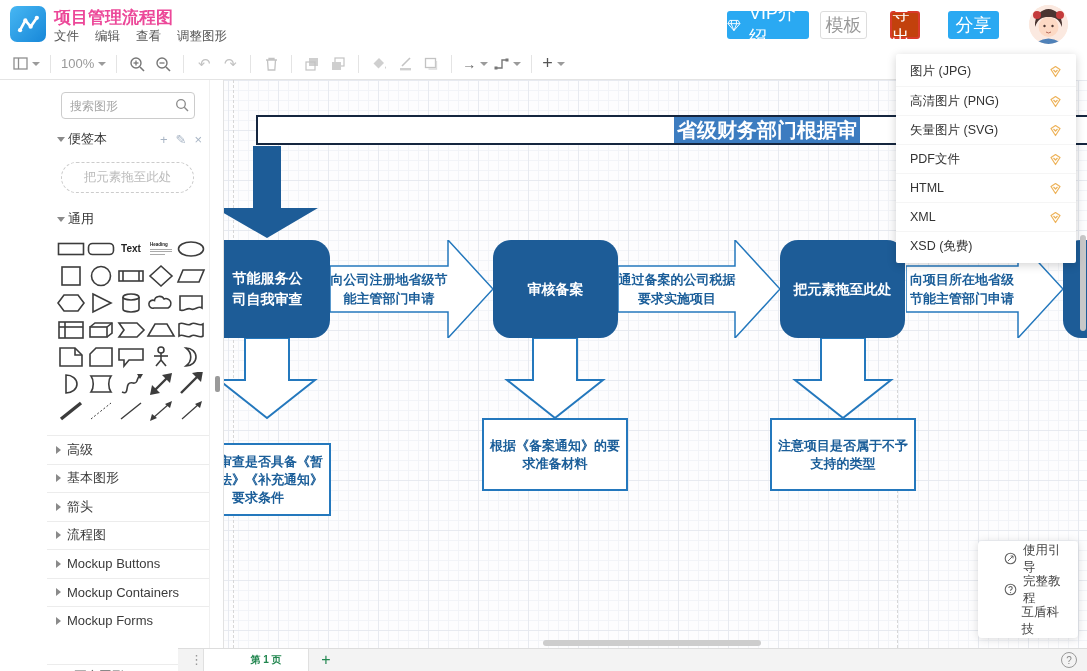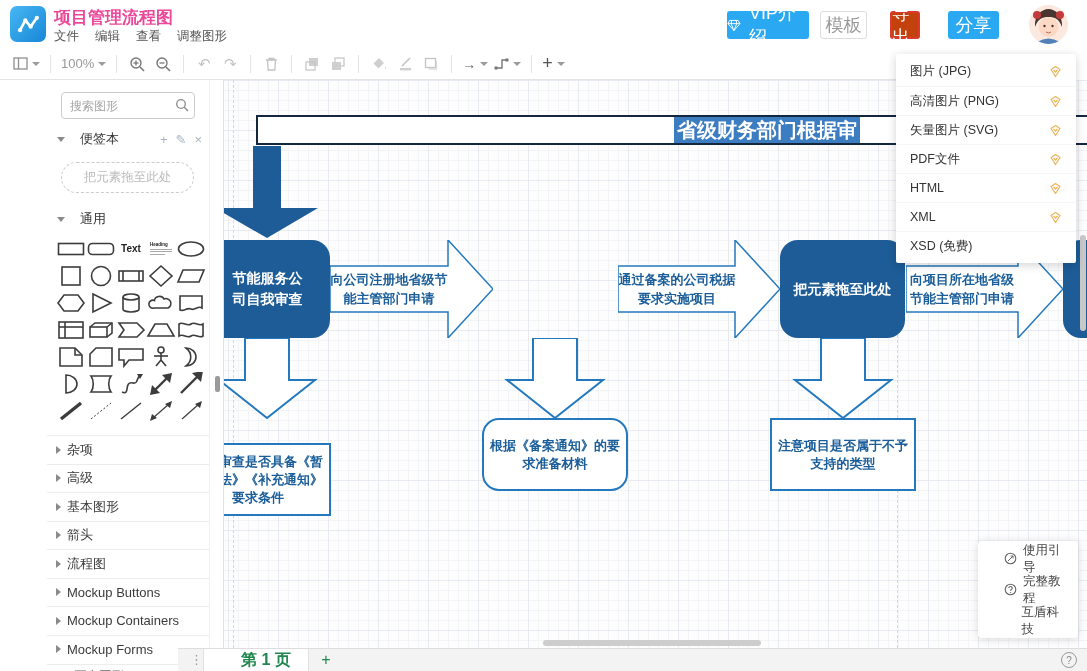--- a/index.html
+++ b/index.html
@@ -40,21 +40,21 @@
   
   .sidebar { position:absolute; left:0; top:80px; width:177px; height:591px; background:#fff;
              border-right:1px solid #e2e2e2; z-index:5;margin-left:47px; }
   .sidebar-divider { position:absolute; left:162px; top:0; width:1px; height:100%; background:#f0f0f0; }
   .sb-scroll-thumb { position:absolute; left:168px; top:296px; width:5px; height:16px; background:#9a9a9a; border-radius:2px; }
   .search-wrap { position:absolute; left:14px; top:12px; width:134px; height:27px; }
   .search-input { width:100%; height:100%; border:1px solid #ccc; border-radius:4px; padding:0 24px 0 8px;
                   font-size:12px; color:#333; outline:none; font-family:inherit; }
   .search-input::placeholder { color:#a5a5a5; }
   .search-icon { position:absolute; right:6px; top:6px; }
-  .sb-header { position:absolute; left:10px; display:flex; align-items:center; gap:15px; font-size:13px; color:#333; width:145px; }
+  .sb-header { position:absolute; left:10px; display:flex; align-items:center; gap:3px; font-size:13px; color:#333; width:145px; }
   .tri-down { width:0; height:0; border-left:4px solid transparent; border-right:4px solid transparent; border-top:5px solid #8a8a8a; }
   .tri-right { width:0; height:0; border-top:4px solid transparent; border-bottom:4px solid transparent; border-left:5px solid #8a8a8a; }
   .sb-tools { margin-left:auto; display:flex; gap:8px; color:#a7b4c4; font-size:13px; align-items:center; }
   .sb-tools span { cursor:default; }
   .drop-zone { position:absolute; left:14px; top:82px; width:133px; height:31px; border:1.5px dashed #ccc;
                border-radius:16px; display:flex; align-items:center; justify-content:center; font-size:12.5px; color:#bbb; }
   .shape-grid { position:absolute; left:9px; top:155px; width:150px; display:grid;
                 grid-template-columns:repeat(5,30px); grid-auto-rows:27px; }
   .cell { display:flex; align-items:center; justify-content:center; }
   .cell svg { stroke:#3c3c3c; fill:none; stroke-width:1.6; }
@@ -113,21 +113,21 @@
   .help-row { height:31px; display:flex; align-items:center; gap:6px; padding-left:10px; font-size:12.5px; color:#444; }
   .help-row .icon-slot { width:14px; display:flex; justify-content:center; }
 
   
   .footer { position:absolute; left:178px; bottom:0; width:909px; height:23px; background:#f3f3f3;
             border-top:1px solid #ddd; z-index:6; }
   .vdots { position:absolute; left:12px; top:3px; color:#999; font-size:13px; }
   .vdots::before { content:"⋮"; }
   .page-tab { position:absolute; left:25px; top:0; width:106px; height:22px; background:#fff;
               border-left:1px solid #e0e0e0; border-right:1px solid #e0e0e0; display:flex; align-items:center;
-              justify-content:center; font-size:16px; color:#21864f; font-weight:600;padding-left:20px; }
+              justify-content:center; font-size:10px; color:#21864f; font-weight:600;padding-left:20px; }
   .add-page { position:absolute; left:138px; top:1px; width:20px; height:20px; display:flex; align-items:center;
               justify-content:center; color:#21864f; font-size:16px; }
   .add-page::before { content:"+"; }
   .help-q { position:absolute; right:10px; top:3px; width:16px; height:16px; border:1.2px solid #999; border-radius:50%;
             display:flex; align-items:center; justify-content:center; font-size:10px; color:#888; }
   .help-q::before { content:"?"; }
 </style>
 </head>
 <body>
 
@@ -504,24 +504,20 @@
           <svg width="30" height="24" viewBox="0 0 30 24">
             <line x1="6" y1="20" x2="23" y2="5" stroke-width="1.2"></line>
             <polygon points="26,2 24,9 19,5" fill="#3c3c3c" stroke="none"></polygon>
           </svg>
         </div>
     </div>
 
     <div class="cat-list">
       <div class="cat">
           <span class="tri-right"></span>
-          <span>杂项</span>
-        </div>
-      <div class="cat">
-          <span class="tri-right"></span>
           <span>高级</span>
         </div>
       <div class="cat">
           <span class="tri-right"></span>
           <span>基本图形</span>
         </div>
       <div class="cat">
           <span class="tri-right"></span>
           <span>箭头</span>
         </div>
@@ -556,20 +552,23 @@
     <div class="banner-box">
       <span class="banner-text">省级财务部门根据审</span>
     </div>
 
     <svg style="position:absolute; left:30px; top:66px;" width="116" height="92" viewBox="0 0 116 92">
       <polygon points="45,0 73,0 73,62 110,62 59,92 7,62 45,62" fill="#1d5c97"></polygon>
     </svg>
 
     <div class="flow-box narrow" style="left:27px;">
       <div class="inner">节能服务公司自我审查</div>
+    </div>
+    <div class="flow-box" style="left:315px;">
+      <div class="inner">审核备案</div>
     </div>
     <div class="flow-box" style="left:602px;">
       <div class="inner">把元素拖至此处</div>
     </div>
     <div class="flow-box" style="left:885px; width:120px;"></div>
 
     <div class="connector" style="left:152px; width:163px;">
       <svg width="163" height="98" viewBox="0 0 163 98">
           <polygon points="0,26 118,26 118,0 163,49 118,98 118,72 0,72" fill="#fff" stroke="#2478bd" stroke-width="1.5"></polygon>
         </svg>
@@ -594,21 +593,21 @@
     <svg class="down-arrow" style="left:322px;" viewBox="0 0 110 82">
       <polygon points="33,0 77,0 77,42 103,42 55,80 7,42 33,42" fill="#fff" stroke="#2478bd" stroke-width="2"></polygon>
     </svg>
     <svg class="down-arrow" style="left:610px;" viewBox="0 0 110 82">
       <polygon points="33,0 77,0 77,42 103,42 55,80 7,42 33,42" fill="#fff" stroke="#2478bd" stroke-width="2"></polygon>
     </svg>
 
     <div class="note-box" style="left:7px;margin-top:25px;">
       <div class="inner">自我审查是否具备《暂行办法》《补充通知》要求条件</div>
     </div>
-    <div class="note-box" style="left:304px;border-radius:17px;">
+    <div class="note-box" style="left:304px;">
       <div class="inner">根据《备案通知》的要求准备材料</div>
     </div>
     <div class="note-box" style="left:592px;">
       <div class="inner">注意项目是否属于不予支持的类型</div>
     </div>
 
     <div class="vscroll"></div>
     <div class="hscroll"></div>
   </div>
 

